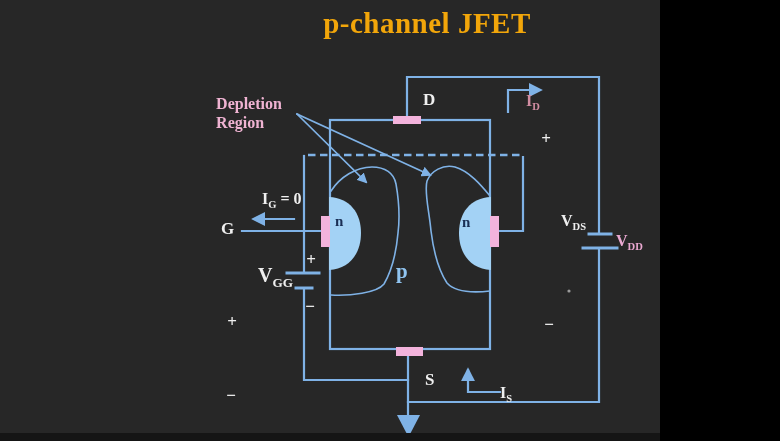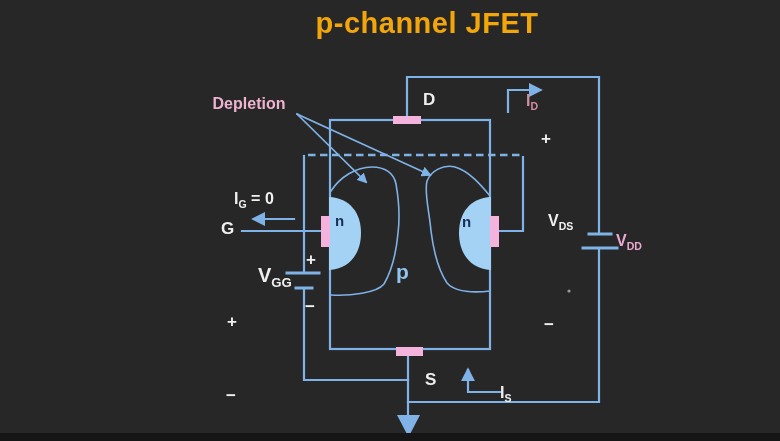--- a/index.html
+++ b/index.html
@@ -1,18 +1,18 @@
 <!DOCTYPE html>
 <html><head>
 <meta charset="utf-8">
 <style>
   html,body{margin:0;padding:0;background:#000;}
   .stage{
-    position:relative;width:780px;height:441px;background:#272727;overflow:hidden;
-    font-family:Liberation Sans, sans-serif;
+    position:relative;width:660px;height:441px;background:#272727;overflow:hidden;
+    font-family:Liberation Serif, serif;
   }
   .stage svg{position:absolute;left:0;top:0;}
   .title{
     position:absolute;top:7px;left:427px;transform:translateX(-50%);
     font-size:29px;font-weight:bold;color:#F2A60A;white-space:nowrap;letter-spacing:0.5px;
   }
   .dep{
     position:absolute;left:249px;top:94px;transform:translateX(-50%);
     font-size:16px;font-weight:bold;color:#EFB3D2;line-height:19px;
   }
@@ -84,43 +84,44 @@
     </g>
 
     <polygon points="397,415 420,415 408.5,437" fill="#7FB2E6"></polygon>
     <circle cx="569" cy="291" r="1.6" fill="#9A9A9A"></circle>
   </svg>
 
   <div class="title">p-channel JFET</div>
 
   <div class="dep">
     <div>Depletion</div>
+    <div>Region</div>
   </div>
 
   <div class="lbl t17" style="left:423px;top:91px">D</div>
   <div class="lbl t17" style="left:221px;top:220px">G</div>
   <div class="lbl t17" style="left:425px;top:371px">S</div>
 
   <div class="lbl p-lbl" style="left:396px;top:260px">p</div>
   <div class="lbl n-lbl" style="left:335px;top:213px">n</div>
   <div class="lbl n-lbl" style="left:462px;top:214px">n</div>
 
-  <div class="lbl" style="left:234px;top:190px">
+  <div class="lbl" style="left:262px;top:190px">
     <span>I</span><sub>G</sub><span> = 0</span>
   </div>
 
   <div class="lbl id-lbl" style="left:526px;top:92px">
     <span>I</span><sub>D</sub>
   </div>
 
   <div class="lbl" style="left:500px;top:384px">
     <span>I</span><sub>S</sub>
   </div>
 
-  <div class="lbl" style="left:548px;top:212px">
+  <div class="lbl" style="left:561px;top:212px">
     <span>V</span><sub>DS</sub>
   </div>
 
   <div class="lbl vdd-lbl" style="left:616px;top:232px">
     <span>V</span><sub>DD</sub>
   </div>
 
   <div class="lbl t14" style="left:258px;top:264px">
     <span>V</span><sub>GG</sub>
   </div>

